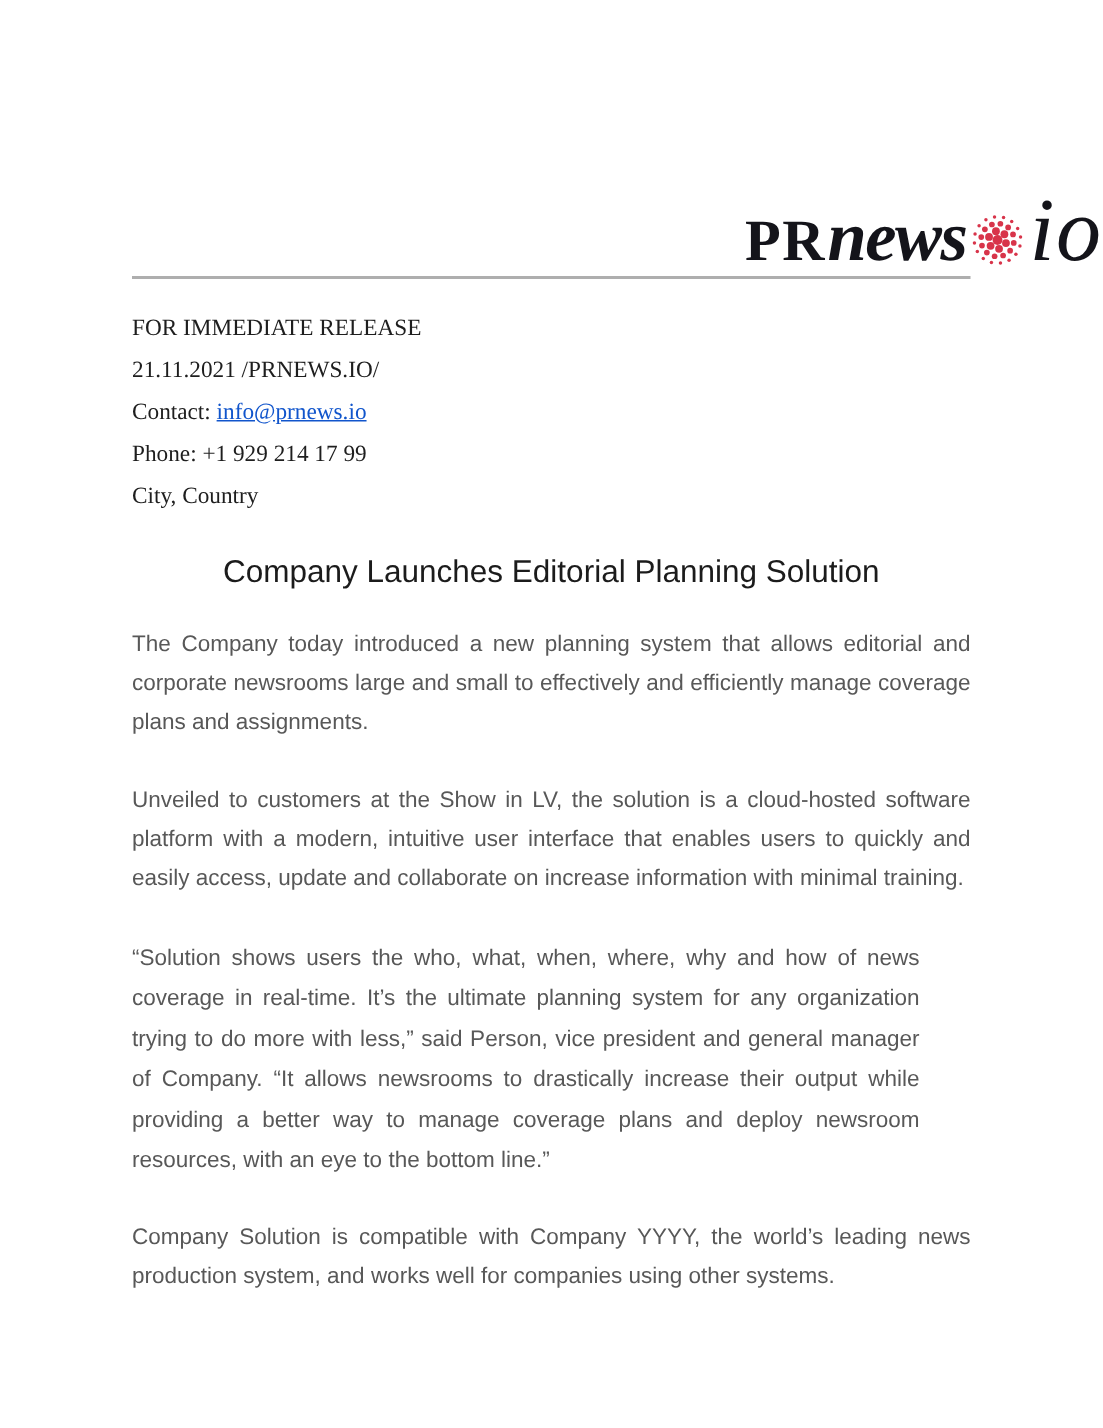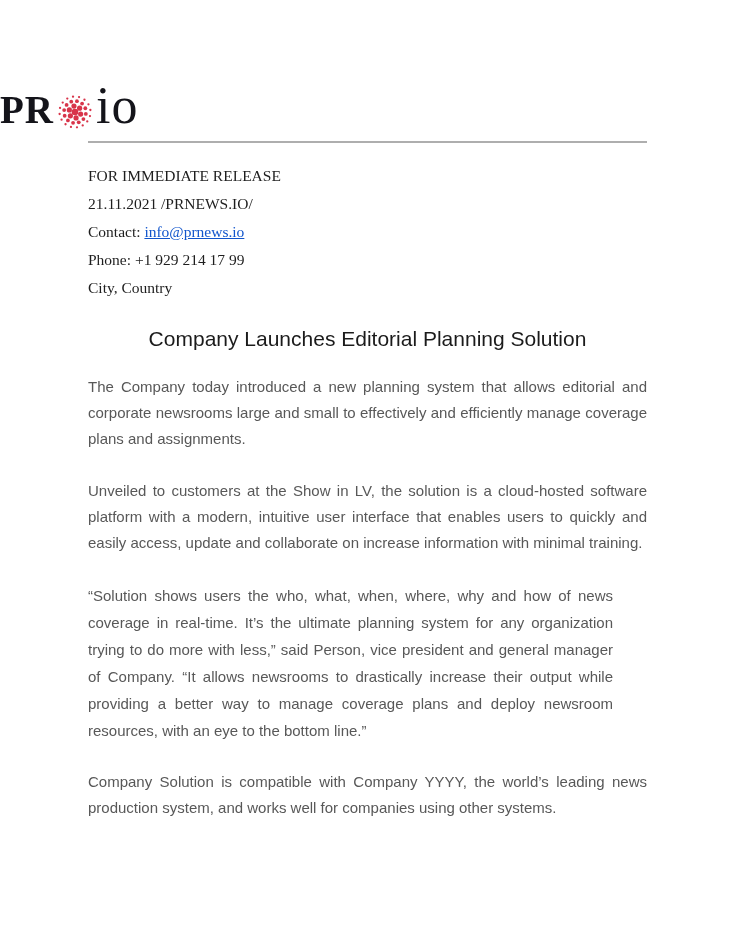--- a/index.html
+++ b/index.html
@@ -16,23 +16,23 @@
     font-family: "Liberation Sans", sans-serif;
   }
   .content {
     position: relative;
     margin: 0 88px;
     width: 559px;
   }
 
   
   .logo-row {
-    padding-top: 76px;
+    padding-top: 119px;
     display: flex;
-    justify-content: flex-start;
+    justify-content: flex-end;
     align-items: baseline;
     height: 56px;
     box-sizing: content-box;
   }
   .logo {
     display: flex;
     align-items: baseline;
     color: #14141a;
     cursor: default;
     user-select: none;
@@ -54,22 +54,23 @@
   .logo .dots {
     width: 38px;
     height: 38px;
     margin: 0 2px;
     align-self: center;
     transform: translateY(6px);
   }
   .logo .io {
     font-family: "Liberation Serif", serif;
     font-weight: 500;
-    font-size: 52px;
+    font-size: 60px;
     letter-spacing: 1px;
+    font-style: italic;
   }
 
   
   .divider {
     margin-top: 9px;
     height: 2px;
     background: #aeaeae;
   }
 
   
@@ -122,20 +123,21 @@
   }
 </style>
 </head>
 <body>
 
 <div class="page">
 
   <div class="logo-row">
     <div class="logo">
       <span class="pr">PR</span>
+        <span class="news">news</span>
       <svg class="dots" viewBox="0 0 38 38" id="halftone-icon">
           <circle cx="19.00" cy="19.00" r="3.3" fill="#d8344a"></circle>
           <circle cx="24.64" cy="21.06" r="2.6" fill="#d8344a"></circle>
           <circle cx="20.04" cy="24.91" r="2.6" fill="#d8344a"></circle>
           <circle cx="14.40" cy="22.85" r="2.6" fill="#d8344a"></circle>
           <circle cx="13.36" cy="16.94" r="2.6" fill="#d8344a"></circle>
           <circle cx="17.96" cy="13.09" r="2.6" fill="#d8344a"></circle>
           <circle cx="23.60" cy="15.15" r="2.6" fill="#d8344a"></circle>
           <circle cx="27.41" cy="26.09" r="1.9" fill="#d8344a"></circle>
           <circle cx="22.74" cy="29.34" r="1.9" fill="#d8344a"></circle>

